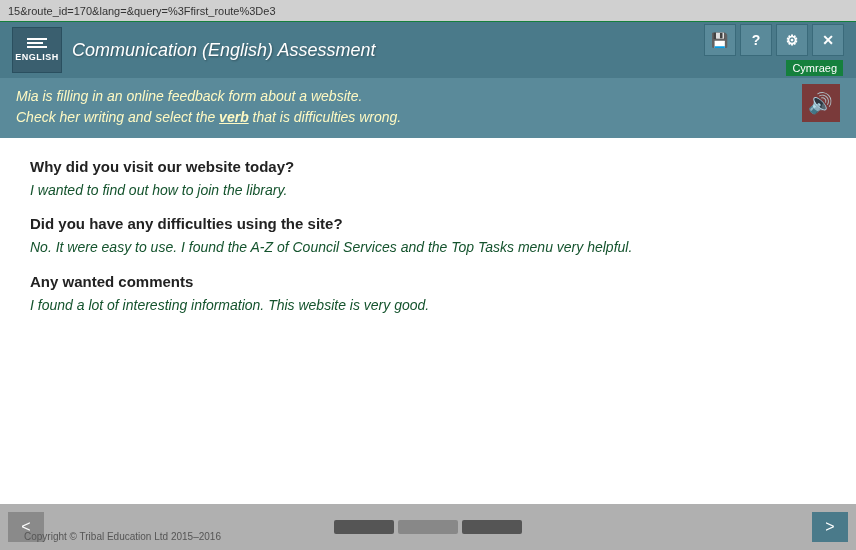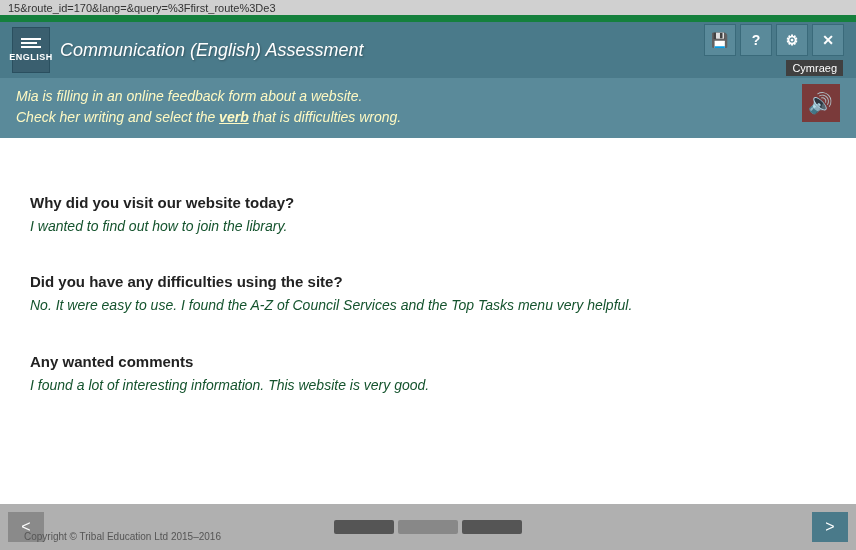--- a/index.html
+++ b/index.html
@@ -14,21 +14,21 @@
 
     
     .browser-bar {
       background: #d0d0d0;
       height: 22px;
       display: flex;
       align-items: center;
       padding: 0 8px;
       font-size: 11px;
       color: #333;
-      border-bottom: 7px solid #15803d;
+      border-bottom: 1px solid #15803d;
     }
 
     
     .app-container {
       width: 856px;
       height: 528px;
       display: flex;
       flex-direction: column;
       background: #e8e8e8;
     }
@@ -46,21 +46,21 @@
 
     .header-left {
       display: flex;
       align-items: center;
       gap: 10px;
     }
 
     .english-logo {
       background: #3a5f6f;
       color: white;
-      width: 38px;
+      width: 50px;
       height: 46px;
       display: flex;
       flex-direction: column;
       align-items: center;
       justify-content: center;
       font-size: 9px;
       font-weight: bold;
       gap: 2px;
       border: 1px solid #2a4f5f;
     }
@@ -110,21 +110,21 @@
       gap: 3px;
     }
 
     .cymraeg-top {
       display: flex;
       gap: 4px;
       align-items: center;
     }
 
     .cymraeg-text {
-      background: #404040;
+      background: #15803d;
       color: white;
       font-size: 11px;
       padding: 2px 6px;
       border: 1px solid #4a7a8a;
       cursor: pointer;
     }
 
     
     .instructions {
       background: #5a8a9a;
@@ -164,21 +164,20 @@
     .content-area {
       background: white;
       margin: 0;
       padding: 20px 30px;
       flex: 1;
       overflow: hidden;
     }
 
     .question-block {
       margin-bottom: 14px;
-      margin-top: 36px;
     }
 
     .question-label {
       font-weight: bold;
       font-size: 15px;
       color: #222;
       margin-bottom: 4px;
     }
 
     .answer-text {

